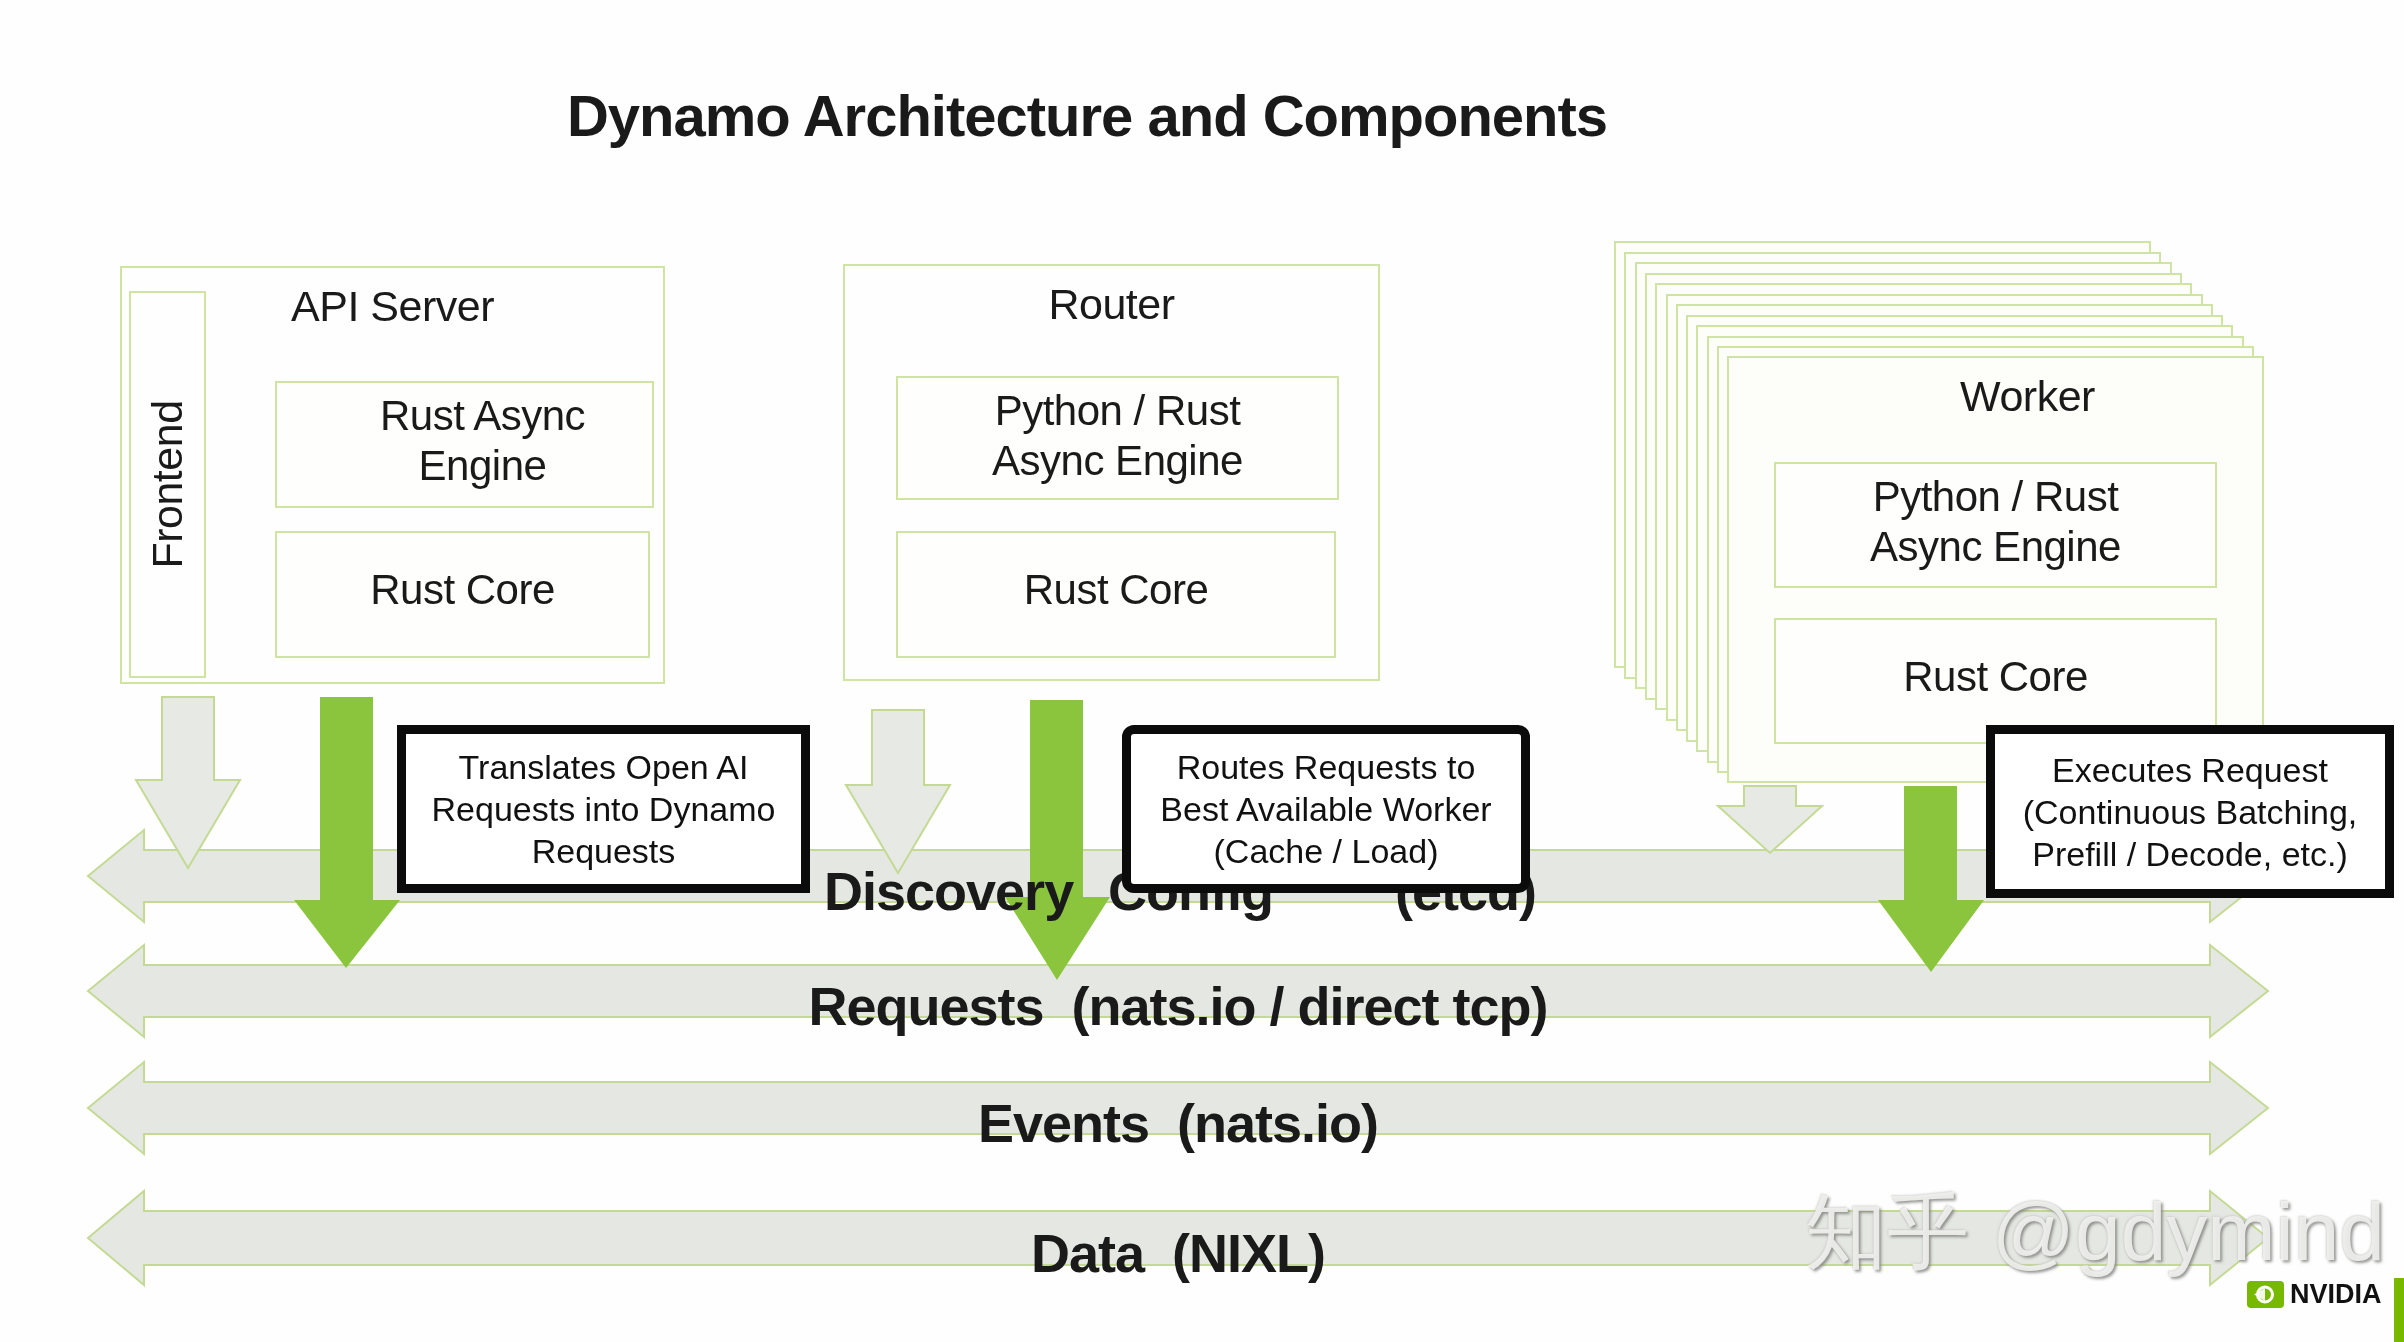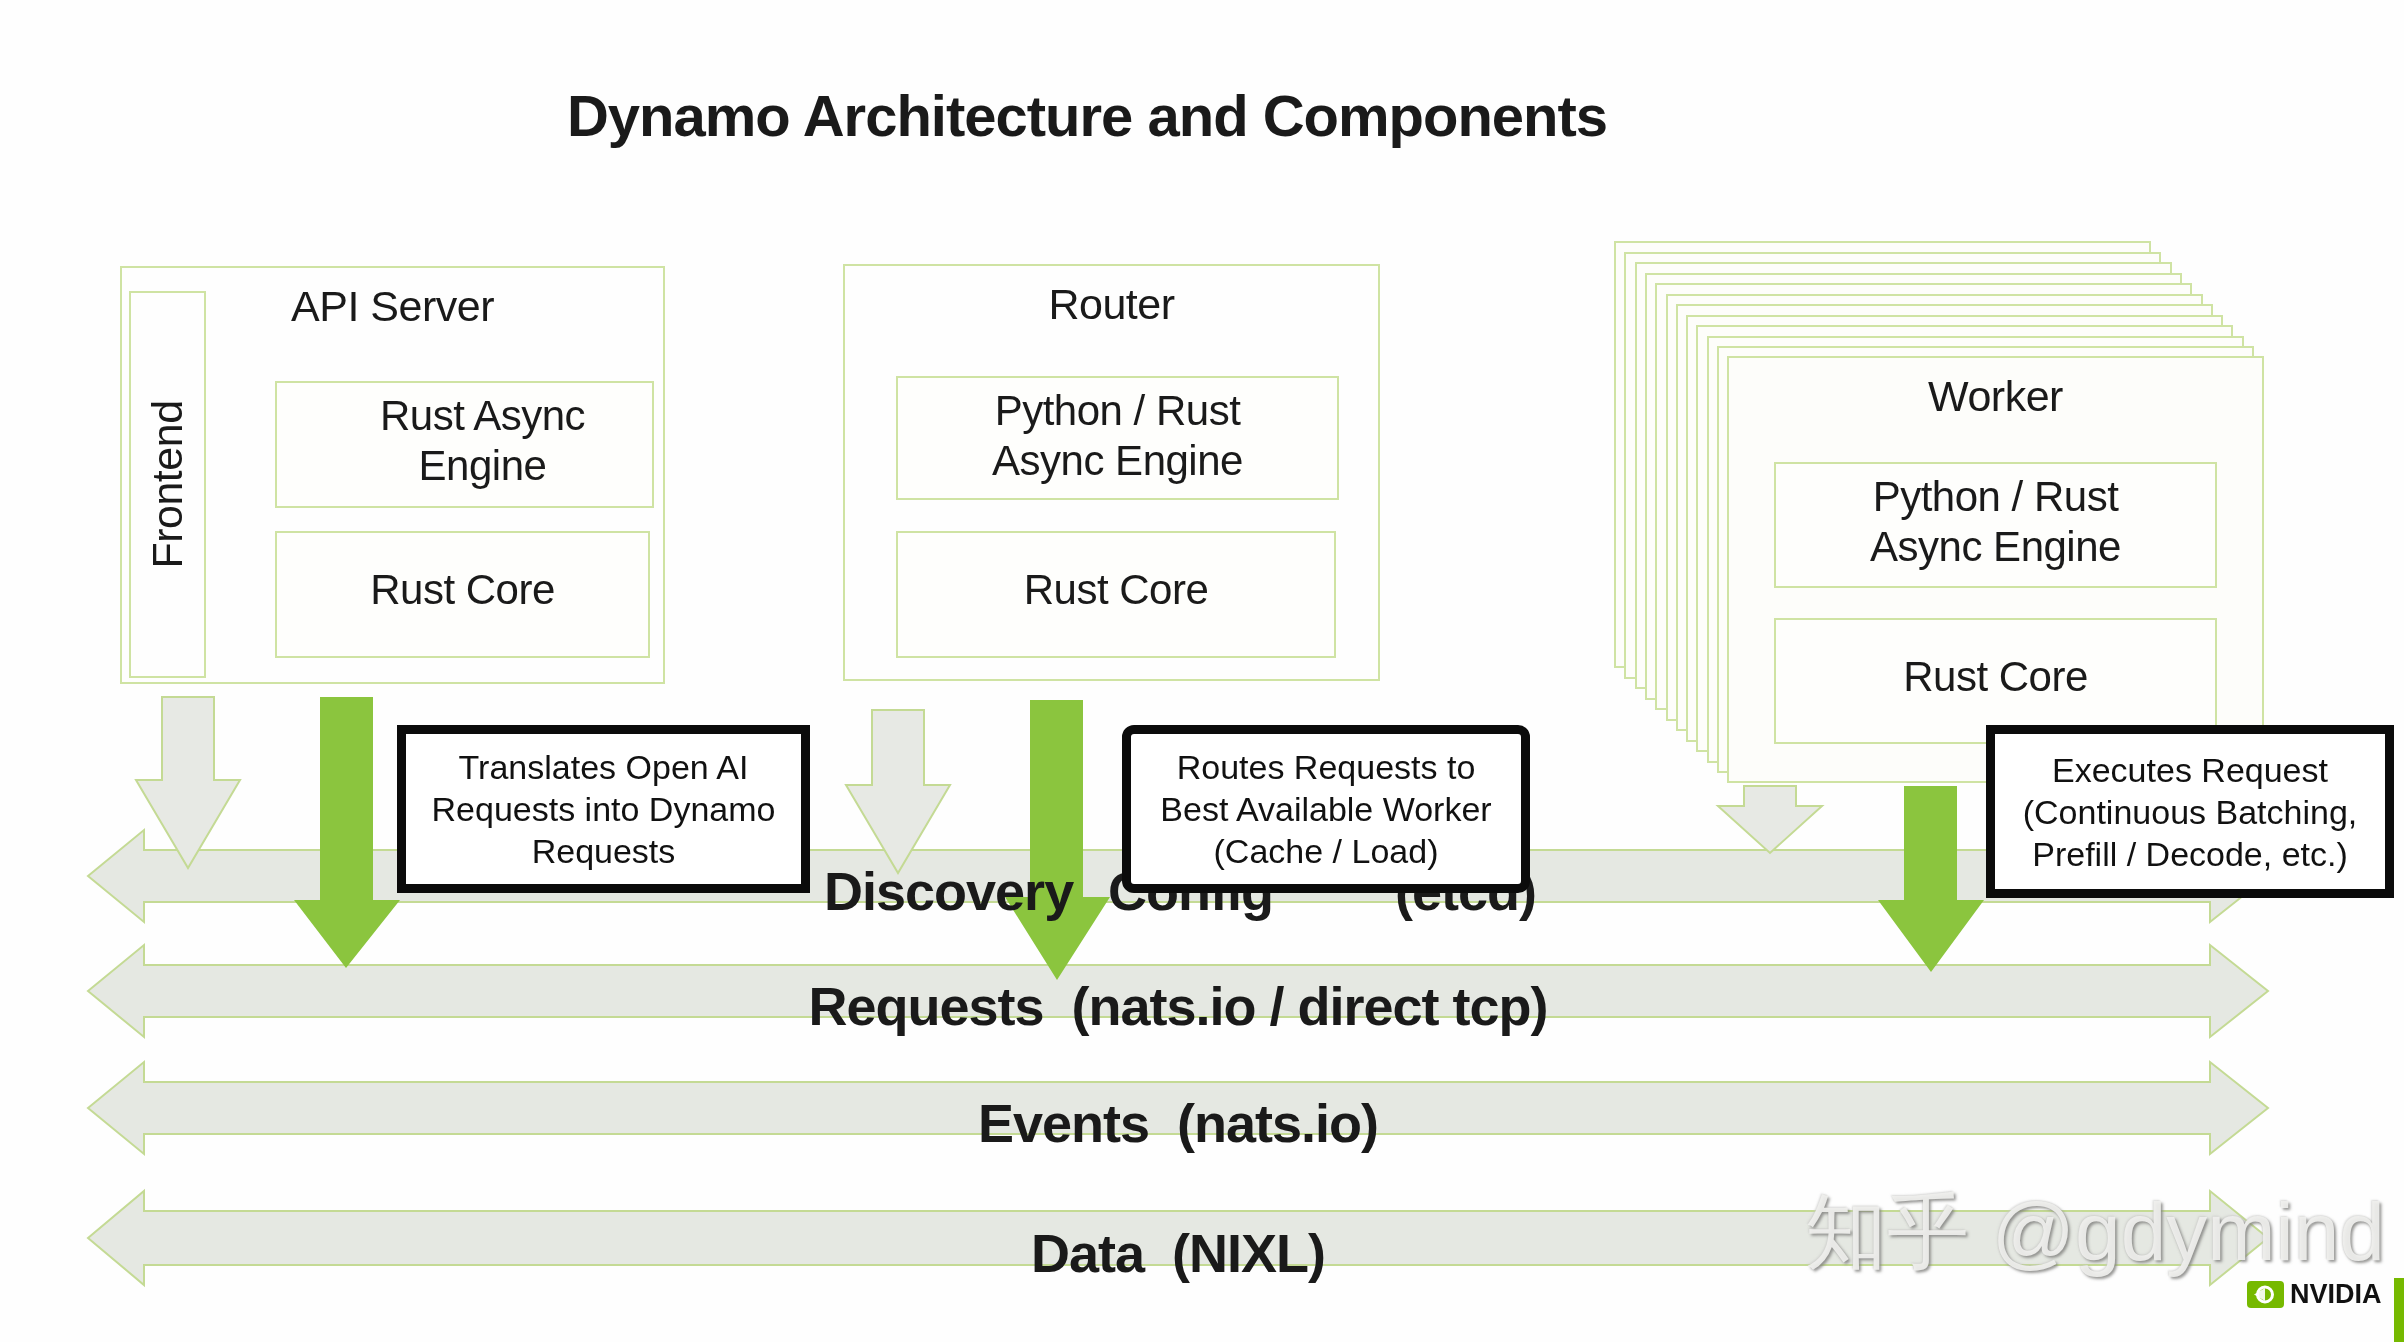--- a/index.html
+++ b/index.html
@@ -94,21 +94,21 @@
       <div class="worker-sheet" style="left: 1635px; top: 262px;"></div>
       <div class="worker-sheet" style="left: 1645px; top: 273px;"></div>
       <div class="worker-sheet" style="left: 1655px; top: 283px;"></div>
       <div class="worker-sheet" style="left: 1666px; top: 294px;"></div>
       <div class="worker-sheet" style="left: 1676px; top: 304px;"></div>
       <div class="worker-sheet" style="left: 1686px; top: 315px;"></div>
       <div class="worker-sheet" style="left: 1696px; top: 325px;"></div>
       <div class="worker-sheet" style="left: 1707px; top: 336px;"></div>
       <div class="worker-sheet" style="left: 1717px; top: 346px;"></div>
       <div class="worker-sheet" style="left:1727px;top:356px;">
-      <div class="abs comp-title" style="top:14px;">Worker</div>
+      <div class="abs comp-title" style="top:14px;margin-left:32px;">Worker</div>
       <div class="abs inner-box" style="left:45px;top:104px;width:443px;height:126px;">
         <div class="pad2">Python / Rust</div>
         <div>Async Engine</div>
       </div>
       <div class="abs inner-box" style="left:45px;top:260px;width:443px;height:126px;">
         <div class="pad1">Rust Core</div>
       </div>
     </div>
   </div>
 

